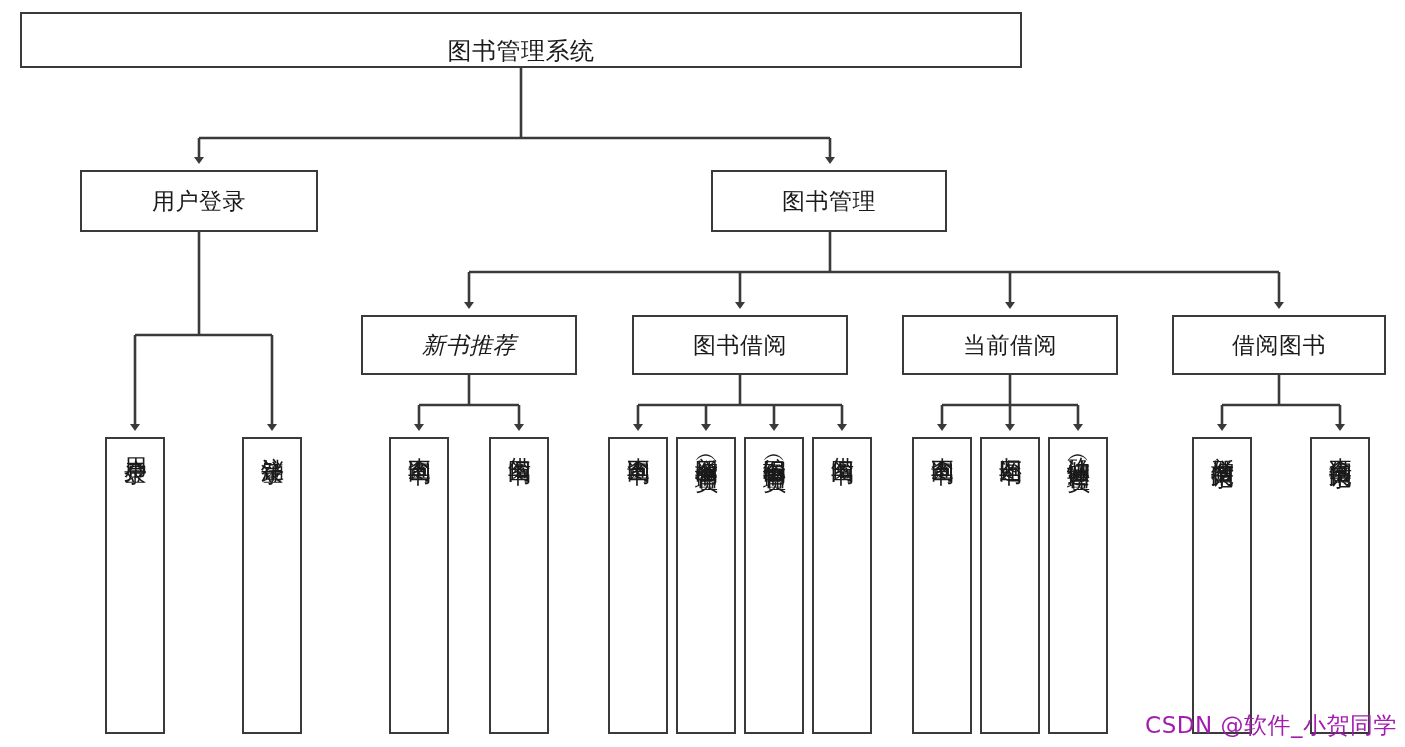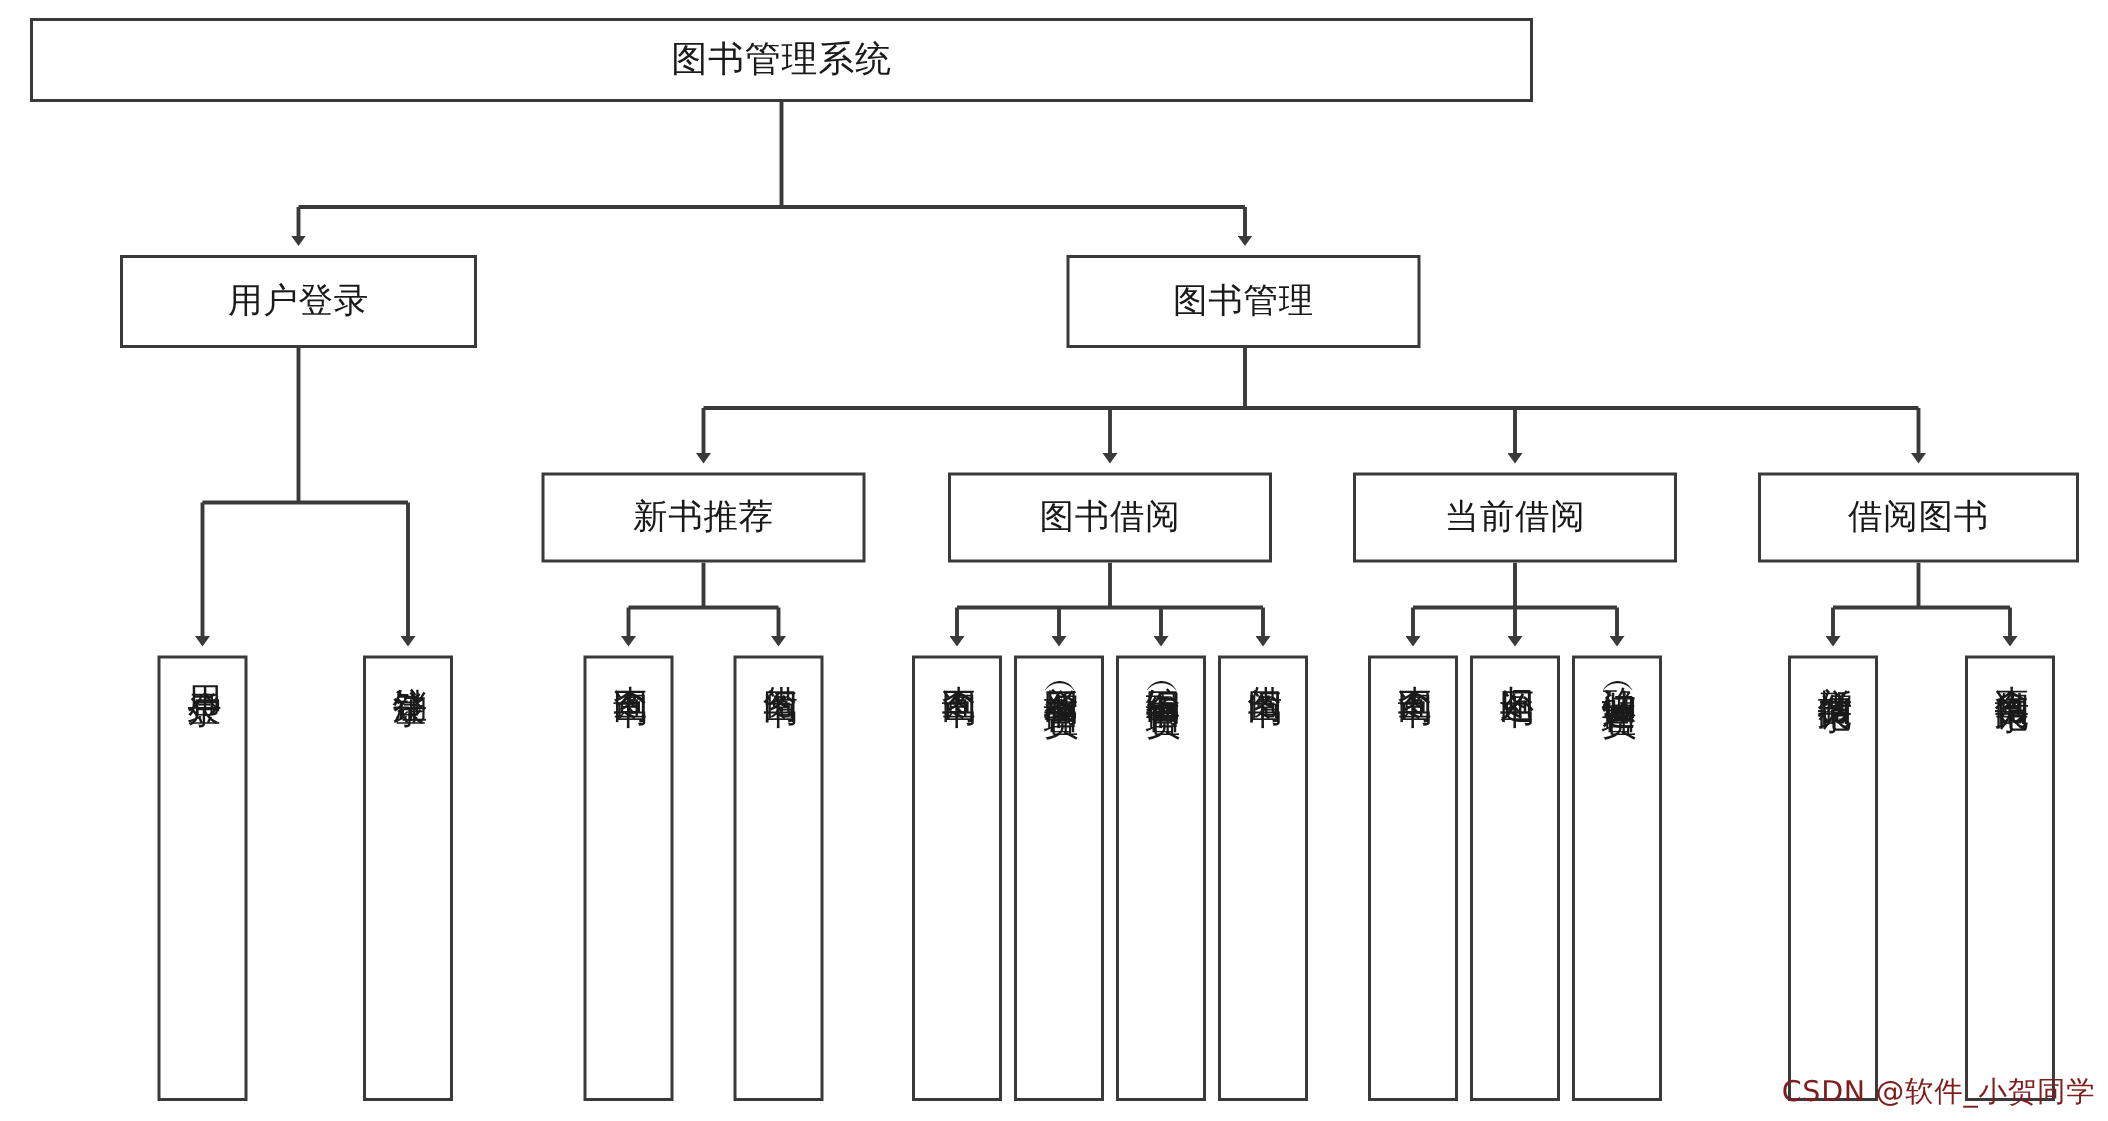--- a/index.html
+++ b/index.html
@@ -62,22 +62,22 @@
     text-orientation: upright;
     font-size: 23px;
     line-height: 1.12;
     letter-spacing: 2px;
     white-space: nowrap;
   }
   .watermark {
     position: absolute;
     right: 8px;
     bottom: 6px;
-    font-size: 19px;
-    color: #7f1d1d;
+    font-size: 23px;
+    color: #a21caf;
     letter-spacing: 0.5px;
     z-index: 5;
     font-family: "DejaVu Sans", "Liberation Sans", sans-serif;
     white-space: nowrap;
   }
 </style>
 </head>
 <body>
 
 <div id="diagram-root">
@@ -128,32 +128,32 @@
       <path d="M1010,405 L1010,427" marker-end="url(#arrow)"></path>
       <path d="M1078,405 L1078,427" marker-end="url(#arrow)"></path>
 
       <path d="M1279,375 L1279,405"></path>
       <path d="M1222,405 L1340,405"></path>
       <path d="M1222,405 L1222,427" marker-end="url(#arrow)"></path>
       <path d="M1340,405 L1340,427" marker-end="url(#arrow)"></path>
     </g>
   </svg>
 
-  <div class="node root horiz" style="left:20px; top:12px; width:1002px; height:56px;">
+  <div class="node root horiz" style="left:20px; top:12px; width:1002px; height:56px;align-items:flex-end;">
     <span class="node-label">图书管理系统</span>
   </div>
 
   <div class="node horiz" style="left:80px; top:170px; width:238px; height:62px;">
     <span class="node-label">用户登录</span>
   </div>
   <div class="node horiz" style="left:711px; top:170px; width:236px; height:62px;">
     <span class="node-label">图书管理</span>
   </div>
 
-  <div class="node horiz" style="left:361px; top:315px; width:216px; height:60px;">
+  <div class="node horiz" style="left:361px; top:315px; width:216px; height:60px;font-style:italic;">
     <span class="node-label">新书推荐</span>
   </div>
   <div class="node horiz" style="left:902px; top:315px; width:216px; height:60px;">
     <span class="node-label">当前借阅</span>
   </div>
   <div class="node horiz" style="left:632px; top:315px; width:216px; height:60px;">
     <span class="node-label">图书借阅</span>
   </div>
   <div class="node horiz" style="left:1172px; top:315px; width:214px; height:60px;">
     <span class="node-label">借阅图书</span>

